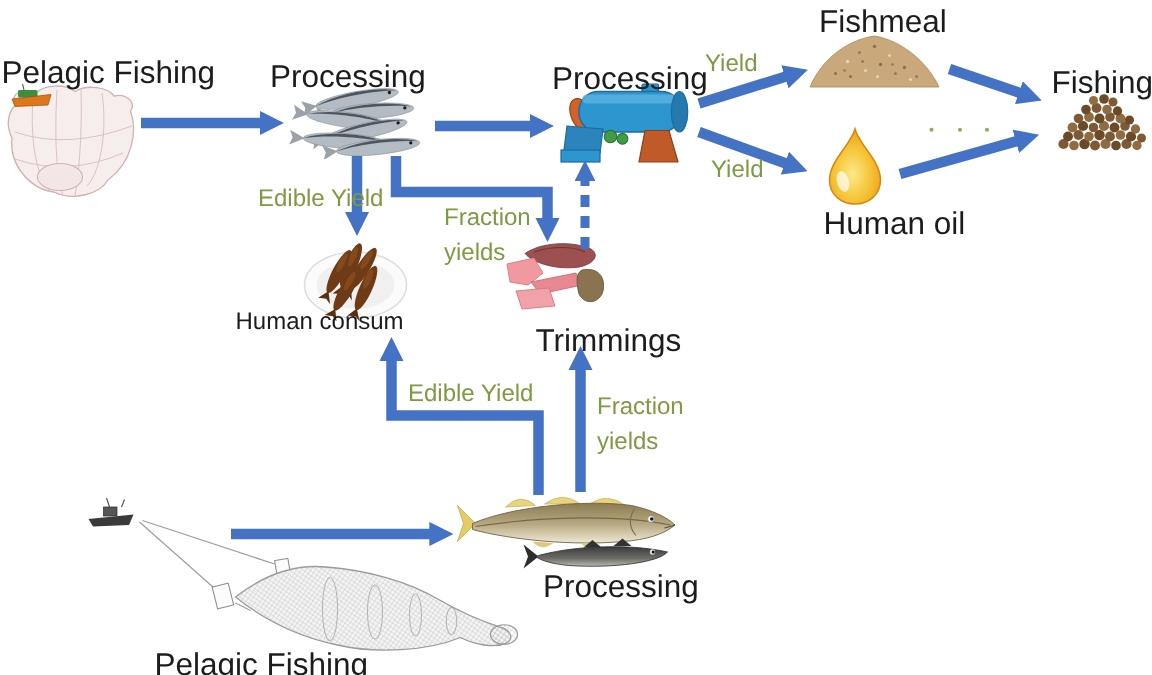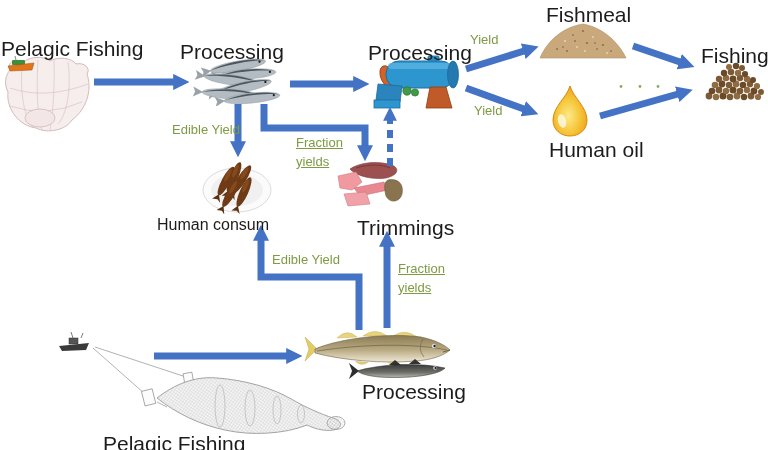--- a/index.html
+++ b/index.html
@@ -2,22 +2,22 @@
 <html style="--arrow: #4472C4; --green: #7D9B43; --text: #1C1C1C;"><head>
 <meta charset="utf-8">
 <style>
   html,body{margin:0;padding:0;background:#fff;}
   .canvas{position:relative;width:768px;height:450px;background:#fff;overflow:hidden;
           font-family:"Liberation Sans",sans-serif;}
   .illus{position:absolute;z-index:2;}
   .arrows{position:absolute;left:0;top:0;z-index:5;}
   .lbl{position:absolute;z-index:6;color:var(--text,#1c1c1c);font-size:21px;white-space:nowrap;}
   .lbl.big{font-size:16px;}
-  .green{position:absolute;z-index:6;color:var(--green,#7d9b43);font-size:13px;line-height:1.45;}
-  .green.wrap{white-space:normal;text-decoration:underline;}
+  .green{position:absolute;z-index:6;color:var(--green,#7d9b43);font-size:16px;line-height:1.45;}
+  .green.wrap{white-space:normal;}
   .flow{stroke:var(--arrow,#4472C4);stroke-width:7;fill:none;}
   .flow.dash{stroke-width:6;stroke-dasharray:8 6;}
   #ah path{fill:var(--arrow,#4472C4);}
   .dot{fill:var(--green,#7d9b43);opacity:.85;}
 </style>
 </head>
 <body>
 
 <div class="canvas">
 
@@ -270,21 +270,21 @@
       <circle class="dot" cx="658" cy="86.5" r="1.4"></circle>
     </g>
   </svg>
 
   <div class="lbl" style="left:1px;top:37px">Pelagic Fishing</div>
   <div class="lbl" style="left:180px;top:40px">Processing</div>
   <div class="lbl" style="left:368px;top:41px">Processing</div>
   <div class="lbl" style="left:546px;top:3px">Fishmeal</div>
   <div class="lbl" style="left:701px;top:44px">Fishing</div>
   <div class="lbl" style="left:549px;top:138px">Human oil</div>
-  <div class="lbl big" style="left:157px;top:216px">Human consum</div>
+  <div class="lbl big" style="left:157px;top:206px">Human consum</div>
   <div class="lbl" style="left:357px;top:216px">Trimmings</div>
   <div class="lbl" style="left:362px;top:380px">Processing</div>
   <div class="lbl" style="left:103px;top:432px">Pelagic Fishing</div>
 
   <div class="green" style="left:172px;top:121px">Edible Yield</div>
   <div class="green wrap" style="left:296px;top:134px;width:58px">Fraction yields</div>
   <div class="green" style="left:470px;top:31px">Yield</div>
   <div class="green" style="left:474px;top:102px">Yield</div>
   <div class="green" style="left:272px;top:251px">Edible Yield</div>
   <div class="green wrap" style="left:398px;top:260px;width:58px">Fraction yields</div>

